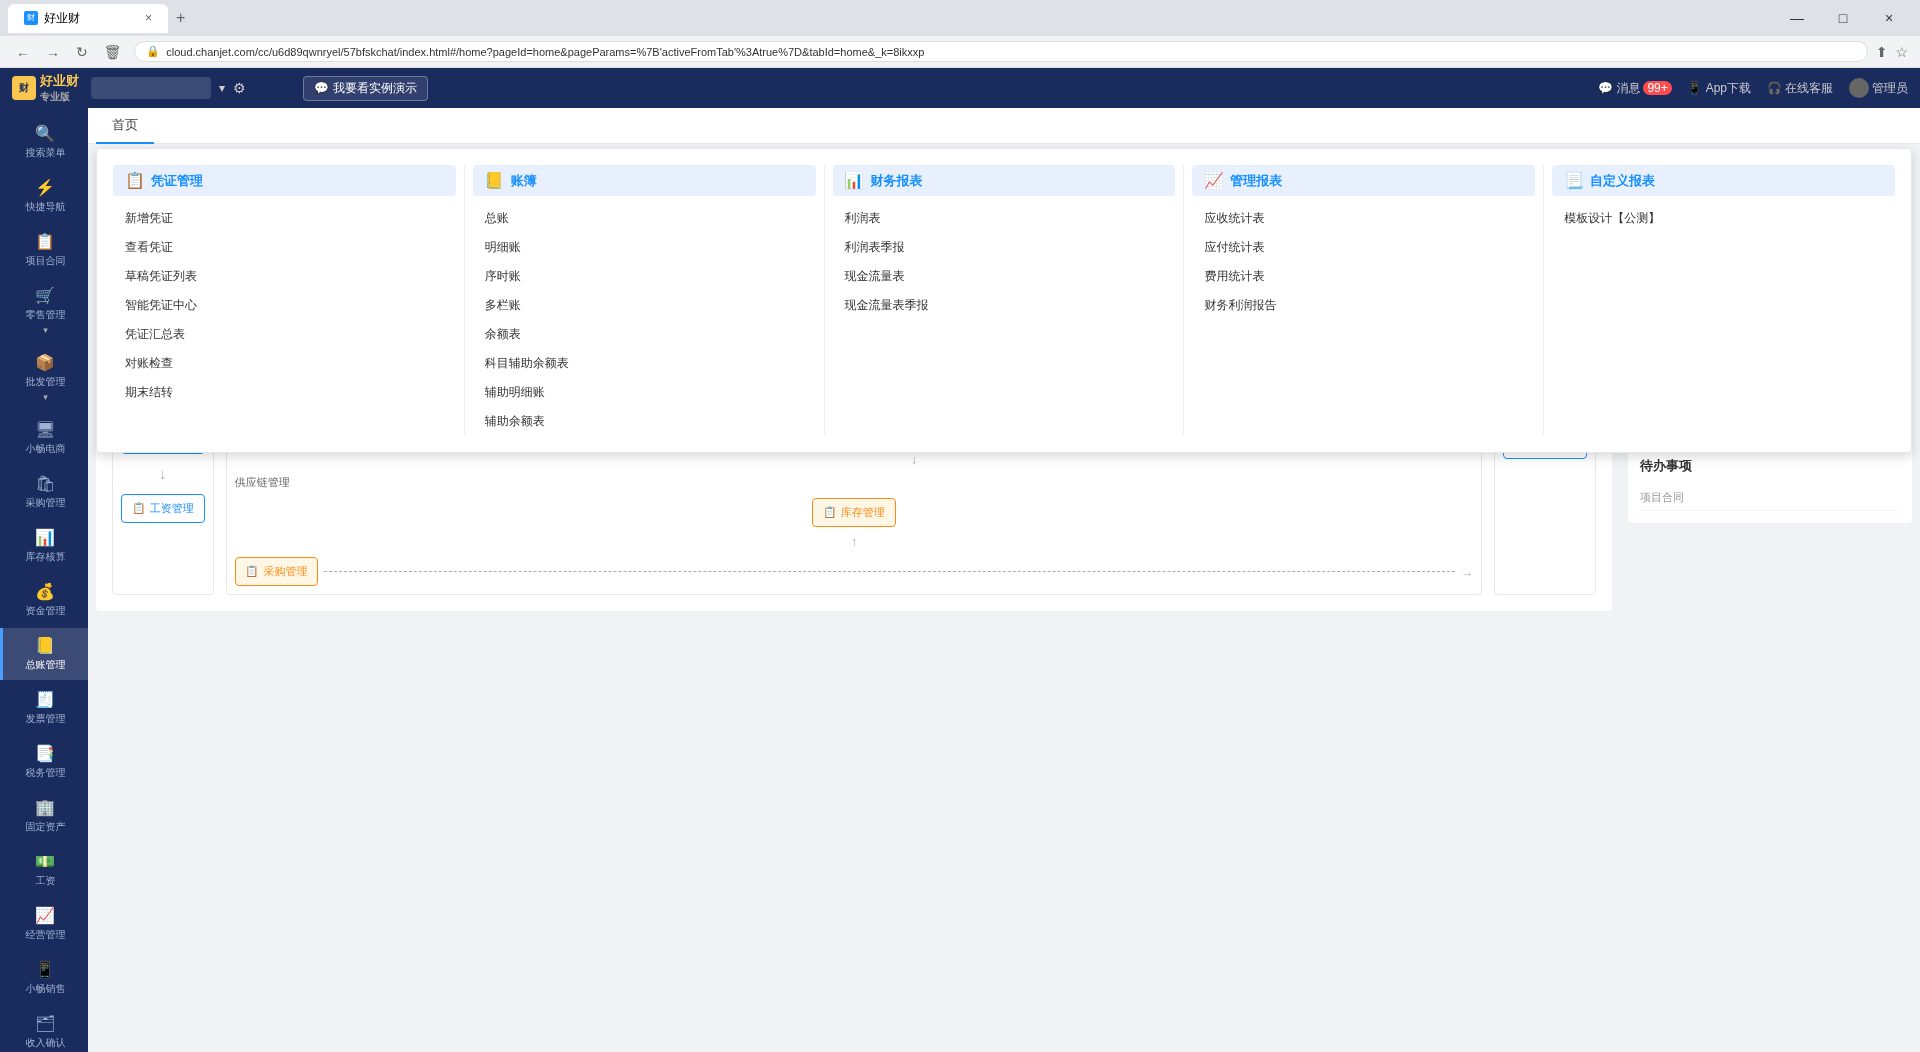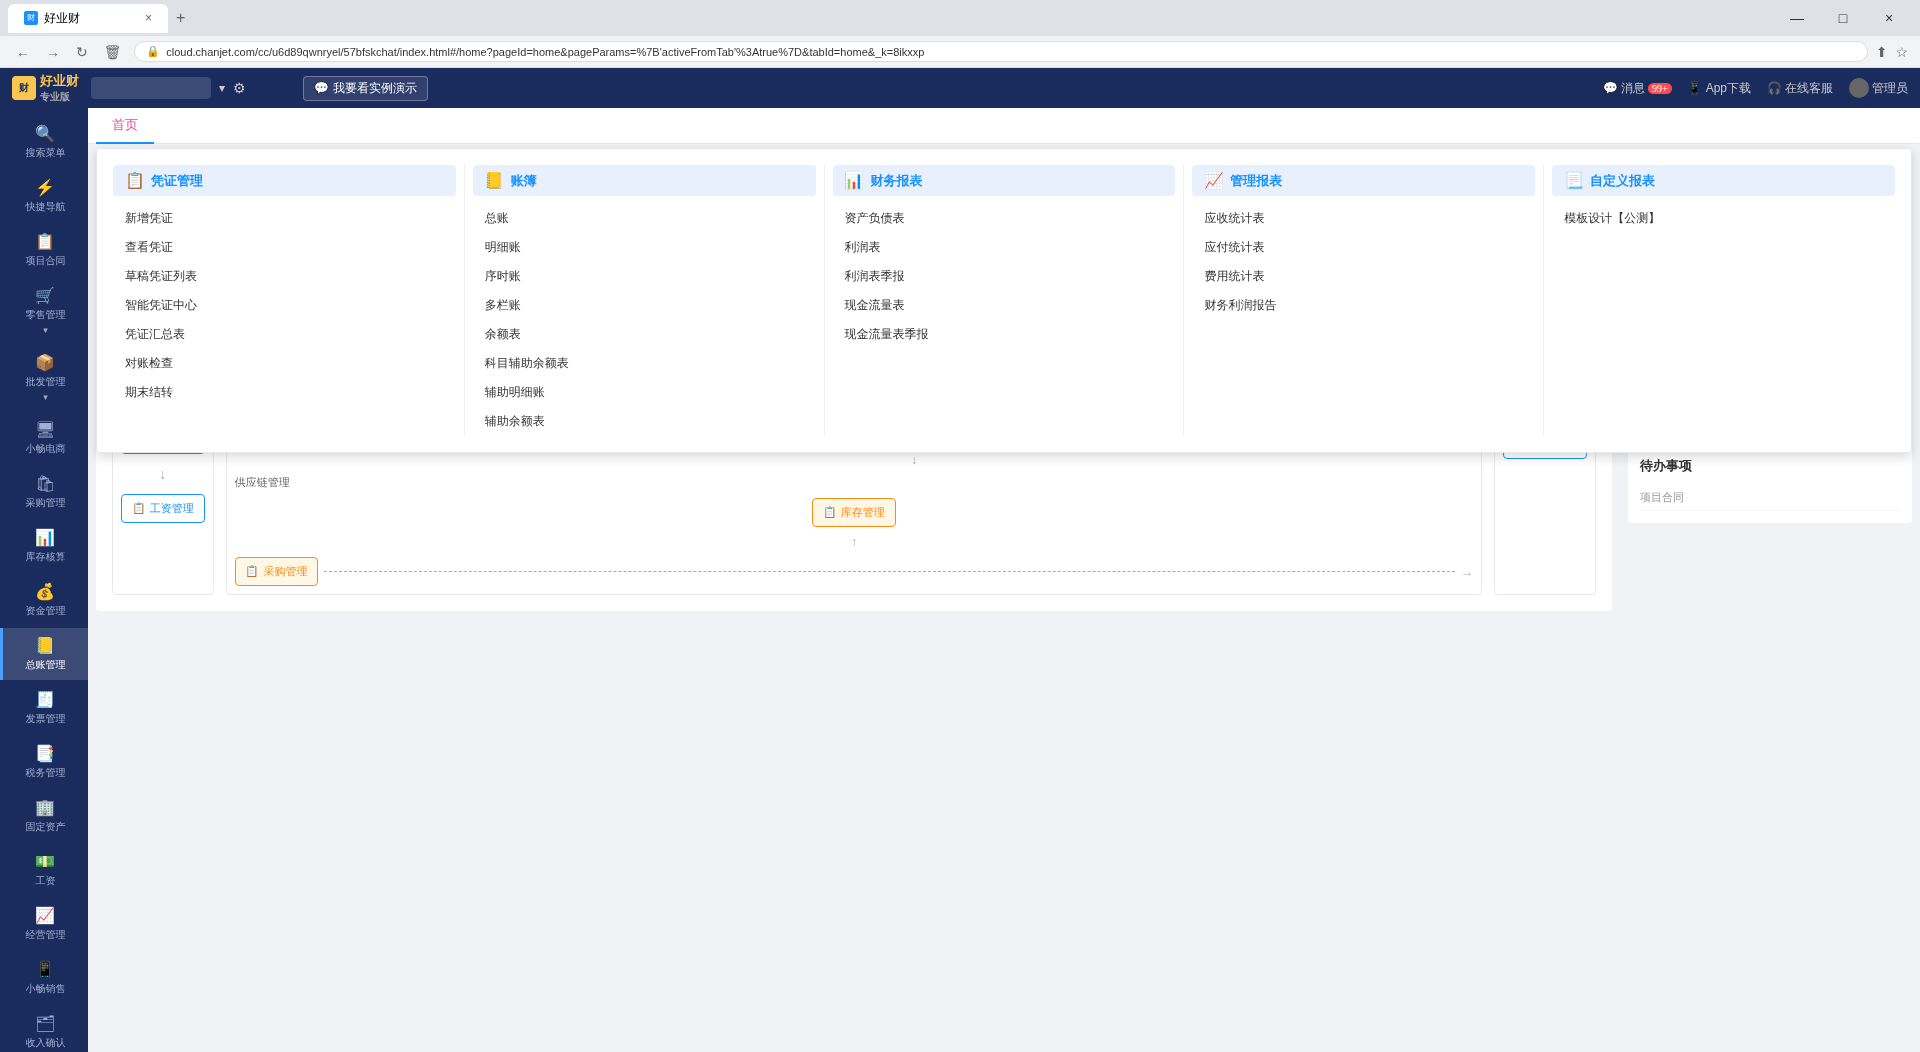--- a/index.html
+++ b/index.html
@@ -22,39 +22,39 @@
 
     
     .app-container { display: flex; flex-direction: column; height: calc(1052px - 68px); }
 
     
     .app-header { background: #1a2b5e; height: 40px; display: flex; align-items: center; padding: 0 12px; color: white; gap: 12px; }
     .app-logo { font-size: 13px; font-weight: bold; color: #f9c74f; display: flex; align-items: center; gap: 4px; }
     .logo-icon { width: 24px; height: 24px; background: #f9c74f; border-radius: 4px; display: flex; align-items: center; justify-content: center; color: #1a2b5e; font-weight: bold; font-size: 10px; }
     .app-header-right { margin-left: auto; display: flex; align-items: center; gap: 16px; color: #ccc; font-size: 12px; }
     .header-search { background: rgba(255,255,255,0.15); border: none; border-radius: 4px; padding: 4px 8px; color: white; width: 120px; font-size: 12px; }
-    .notif-badge { background: #ff4d4f; color: white; font-size: 10px; border-radius: 8px; padding: 0 4px; font-family: Liberation Serif, serif; }
+    .notif-badge { background: #ff4d4f; color: white; font-size: 12px; border-radius: 8px; padding: 0 4px; }
     .header-icon-btn { color: #ccc; cursor: pointer; display: flex; align-items: center; gap: 3px; }
 
     
     .main-layout { display: flex; flex: 1; overflow: hidden; }
 
     
     .sidebar { width: 88px; background: #1a2b5e; display: flex; flex-direction: column; align-items: center; padding: 8px 0; gap: 2px; overflow-y: auto; }
     .sidebar-item { width: 100%; display: flex; flex-direction: column; align-items: center; padding: 8px 4px; cursor: pointer; color: #a0b0d0; font-size: 11px; gap: 3px; border-left: 3px solid transparent; }
     .sidebar-item.active { background: rgba(255,255,255,0.15); color: white; border-left-color: #4a9eff; }
     .sidebar-icon { font-size: 16px; }
 
     
     .content-area { flex: 1; display: flex; flex-direction: column; background: #f0f2f5; overflow: hidden; position: relative; }
 
     
     .tab-bar { background: white; display: flex; align-items: center; border-bottom: 1px solid #e8e8e8; padding: 0 8px; height: 36px; }
     .content-tab { padding: 8px 16px; font-size: 13px; cursor: pointer; color: #333; border-bottom: 2px solid transparent; }
-    .content-tab.active { color: #ec4899; border-bottom-color: #1890ff; }
+    .content-tab.active { color: #404040; border-bottom-color: #1890ff; }
 
     
     .dropdown-menu { position: absolute; top: 36px; left: 0; right: 0; z-index: 100; }
     .dropdown-overlay { background: white; border: 1px solid #e8e8e8; border-radius: 4px; box-shadow: 0 4px 12px rgba(0,0,0,0.15); margin: 4px 8px; padding: 16px; display: flex; gap: 0; }
     .menu-section { flex: 1; min-width: 140px; }
     .menu-section-header { display: flex; align-items: center; gap: 6px; padding: 6px 12px; background: #e8f0fe; border-radius: 4px; margin-bottom: 8px; color: #1890ff; font-size: 13px; font-weight: 600; }
     .menu-section-icon { font-size: 16px; }
     .menu-item { padding: 6px 12px; color: #333; font-size: 12px; cursor: pointer; white-space: nowrap; }
     .menu-divider { width: 1px; background: #f0f0f0; margin: 0 8px; }
 
@@ -305,21 +305,20 @@
             <div class="menu-item">辅助明细账</div>
             <div class="menu-item">辅助余额表</div>
           </div>
           <div class="menu-divider"></div>
 
           <div class="menu-section">
             <div class="menu-section-header">
               <span class="menu-section-icon">📊</span>
               <span>财务报表</span>
             </div>
-            <div class="menu-item">资产负债表</div>
             <div class="menu-item">利润表</div>
             <div class="menu-item">利润表季报</div>
             <div class="menu-item">现金流量表</div>
             <div class="menu-item">现金流量表季报</div>
           </div>
           <div class="menu-divider"></div>
 
           <div class="menu-section">
             <div class="menu-section-header">
               <span class="menu-section-icon">📈</span>

